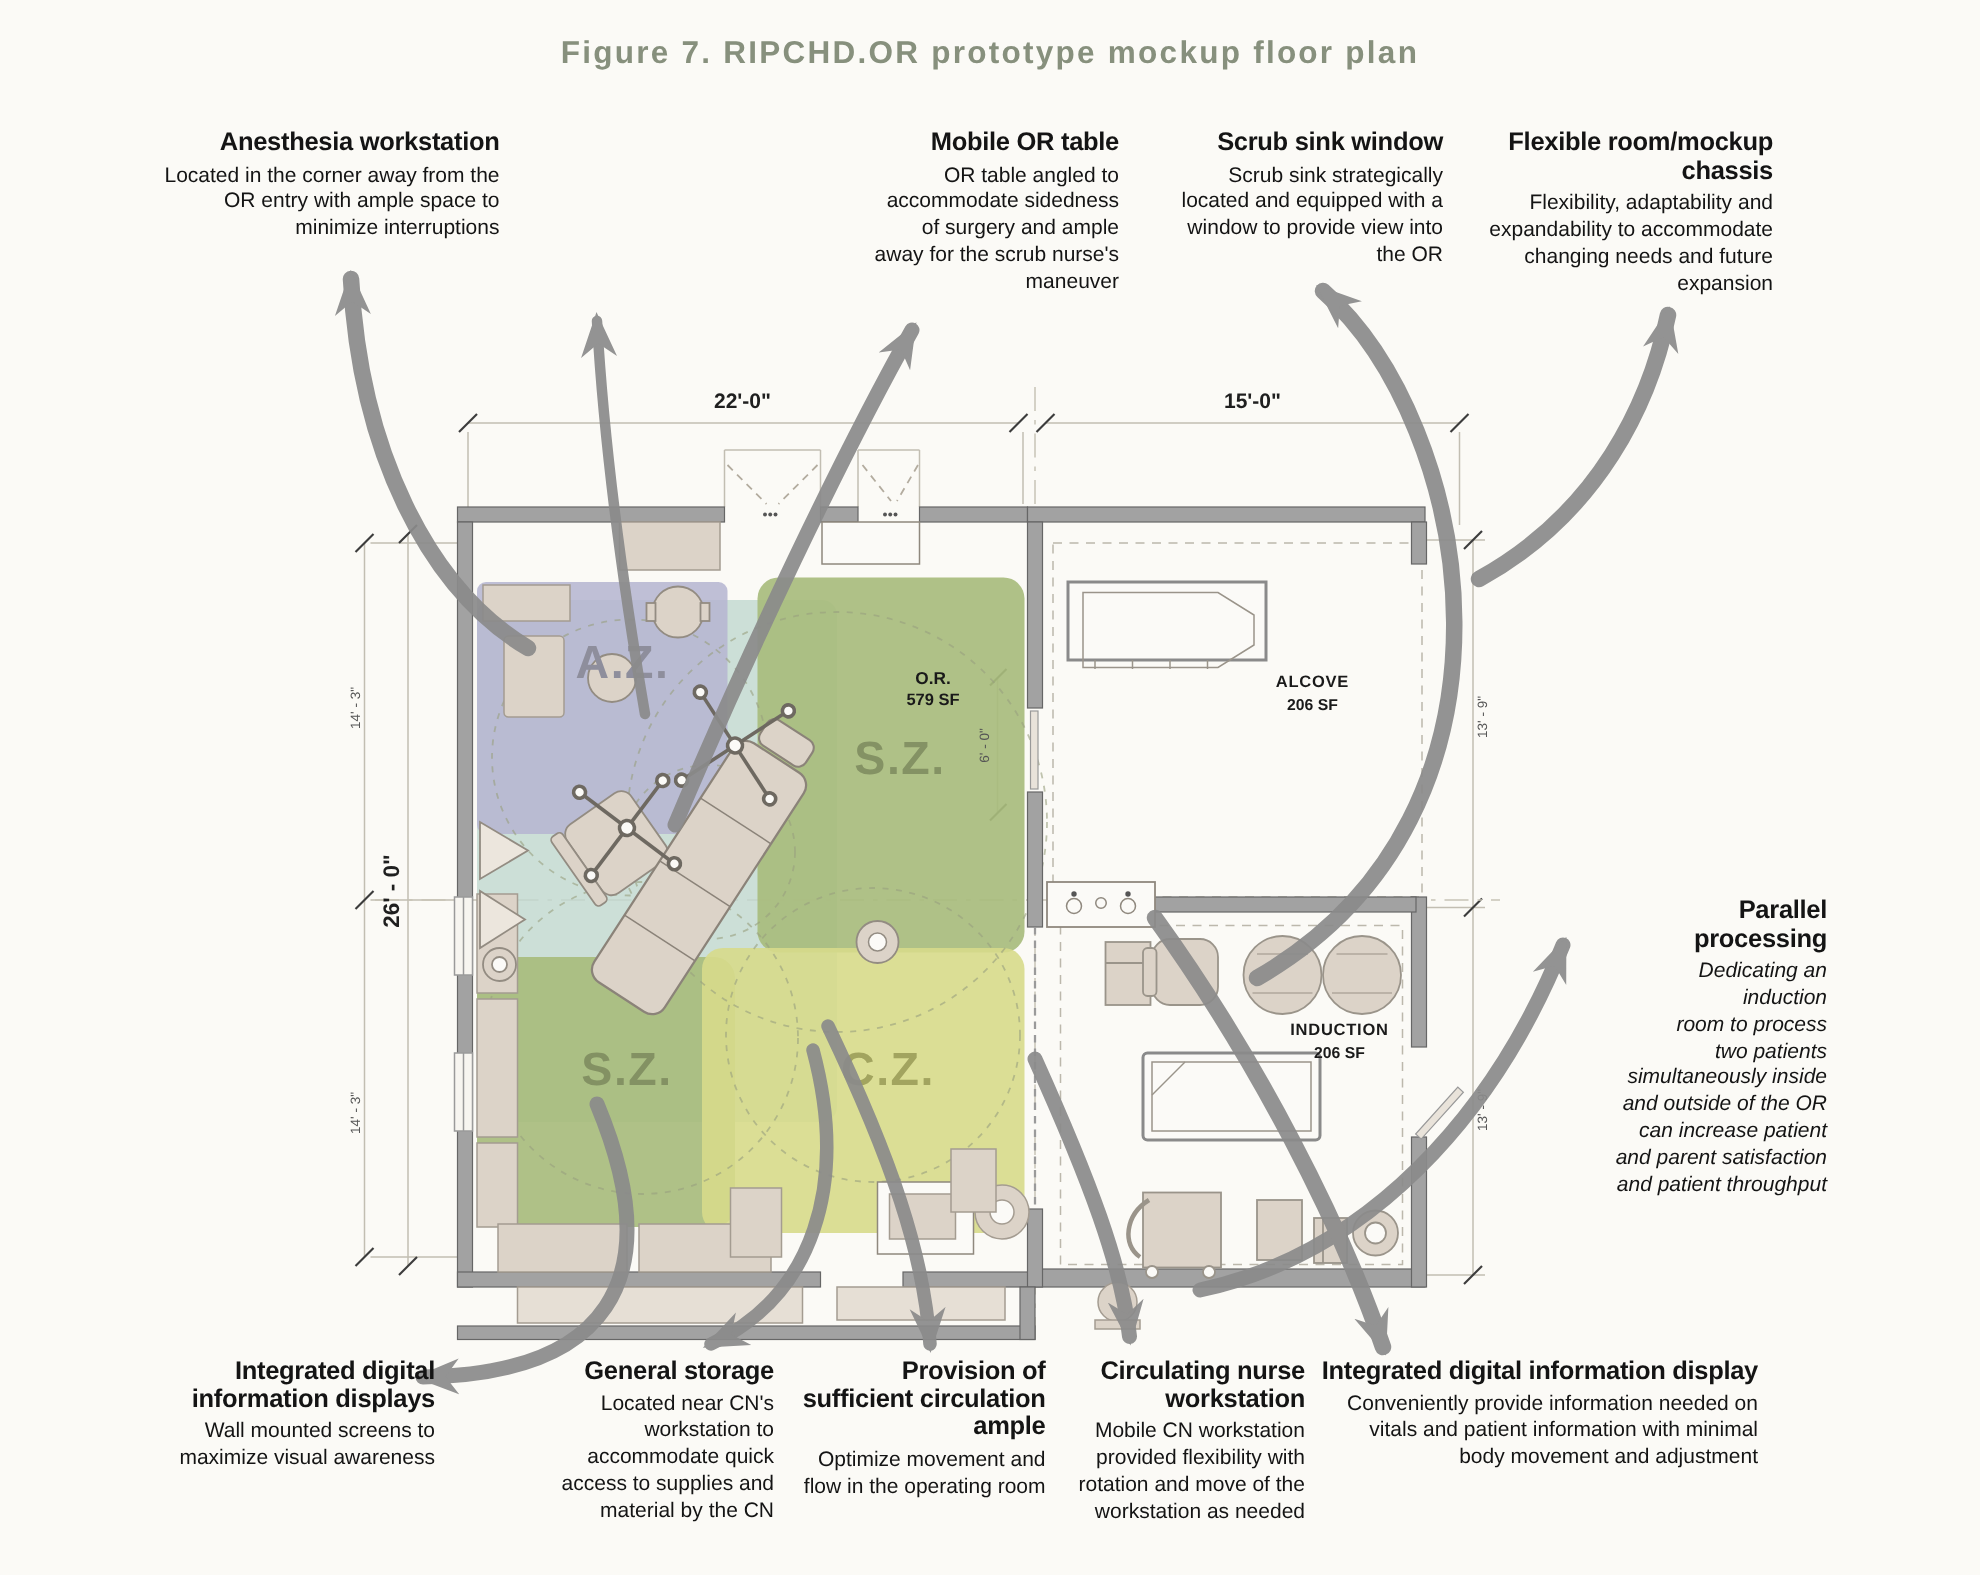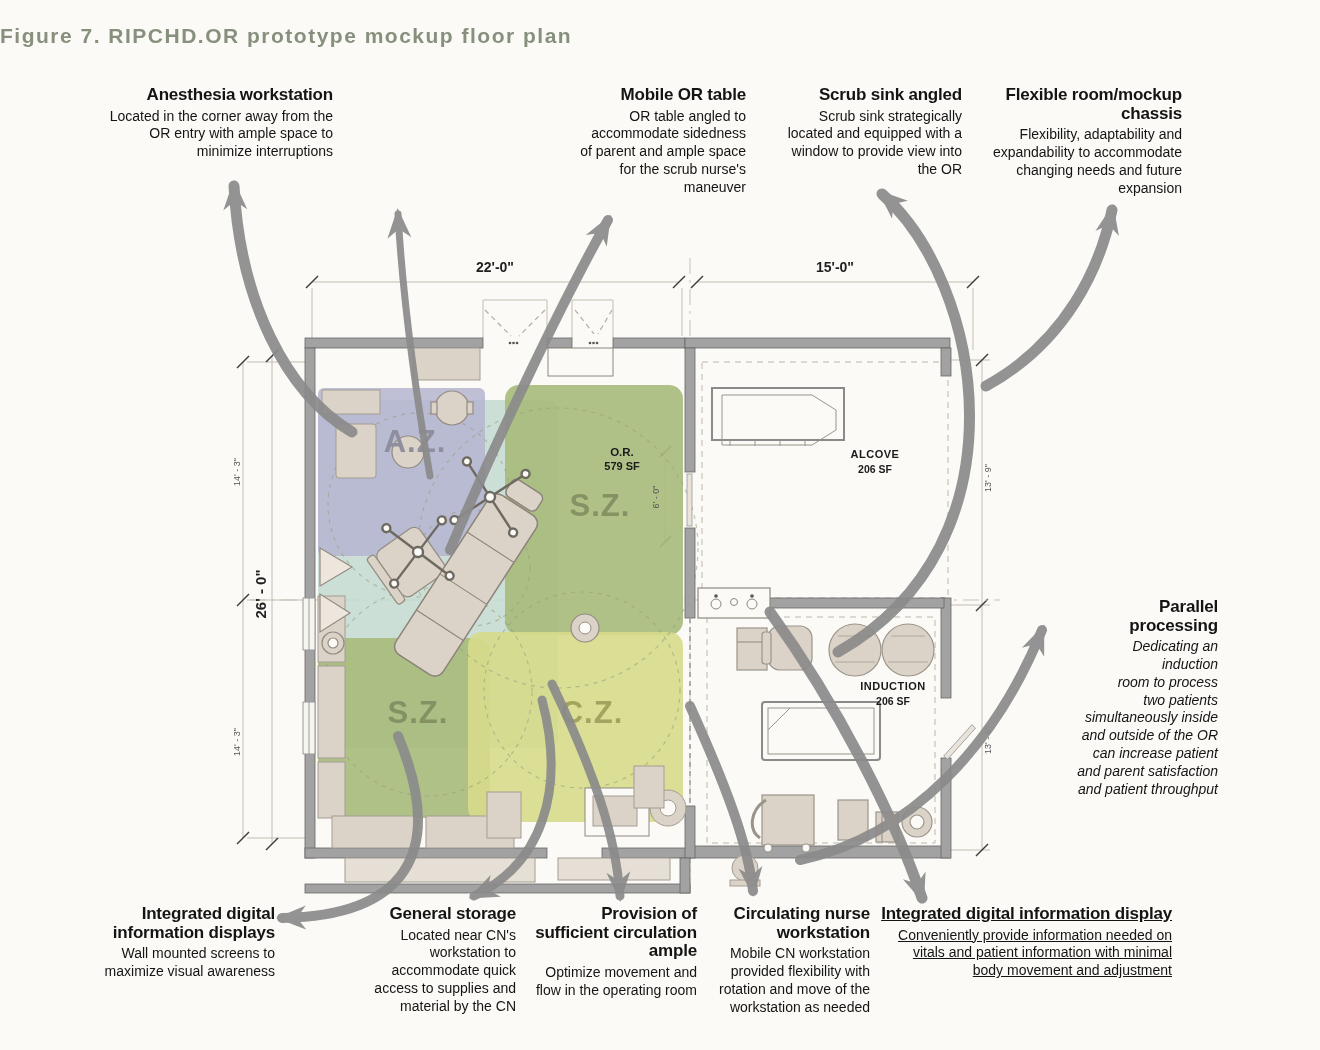--- a/index.html
+++ b/index.html
@@ -1,19 +1,19 @@
 <!DOCTYPE html>
 <html><head>
 <meta charset="utf-8">
 <style>
   html,body{margin:0;padding:0;}
   body{font-family:"Liberation Sans",sans-serif;background:#fcfbf7;}
   #canvas{position:relative;width:1320px;height:1050px;background:#fbfaf6;overflow:hidden;}
   #plan-svg{position:absolute;left:0;top:0;z-index:1;}
-  .title{position:absolute;top:24px;left:0;right:0;z-index:2;
+  .title{position:absolute;top:24px;left:0;right:0;text-align:center;z-index:2;
          font-size:21px;font-weight:bold;letter-spacing:1.5px;color:#87907d;}
   .ann{position:absolute;z-index:3;color:#141414;text-align:right;}
   .ann h3{margin:0 0 3px 0;font-size:17px;font-weight:bold;line-height:1.1;letter-spacing:-0.2px;}
   .ann p{margin:0;font-size:14px;line-height:1.27;}
   .pre p{white-space:pre-line;font-style:italic;}
 </style>
 </head>
 <body>
 
 <div id="canvas">
@@ -284,58 +284,58 @@
       <path d="M770,612 C838,706 894,816 922,898" stroke-width="11" marker-end="url(#ah)"></path>
     </g>
   </svg>
 
   <div class="ann" style="left:105px;top:86px;width:228px;">
     <h3>Anesthesia workstation</h3>
     <p>Located in the corner away from the OR entry with ample space to minimize interruptions</p>
   </div>
   <div class="ann" style="left:578px;top:86px;width:168px;">
     <h3>Mobile OR table</h3>
-    <p>OR table angled to accommodate sidedness of parent and ample space for the scrub nurse's maneuver</p>
+    <p>OR table angled to accommodate sidedness of surgery and ample away for the scrub nurse's maneuver</p>
   </div>
   <div class="ann" style="left:772px;top:86px;width:190px;">
-    <h3>Scrub sink angled</h3>
+    <h3>Scrub sink window</h3>
     <p>Scrub sink strategically located and equipped with a window to provide view into the OR</p>
   </div>
   <div class="ann" style="left:966px;top:86px;width:216px;">
     <h3>Flexible room/mockup chassis</h3>
     <p>Flexibility, adaptability and expandability to accommodate changing needs and future expansion</p>
   </div>
 
   <div class="ann pre" style="left:1066px;top:598px;width:152px;">
     <h3>Parallel processing</h3>
     <p>Dedicating an
 induction
 room to process
 two patients
 simultaneously inside
 and outside of the OR
 can increase patient
 and parent satisfaction
 and patient throughput</p>
   </div>
 
-  <div class="ann" style="left:90px;top:905px;width:185px;">
+  <div class="ann" style="left:105px;top:905px;width:185px;">
     <h3>Integrated digital information displays</h3>
     <p>Wall mounted screens to maximize visual awareness</p>
   </div>
   <div class="ann" style="left:368px;top:905px;width:148px;">
     <h3>General storage</h3>
     <p>Located near CN's workstation to accommodate quick access to supplies and material by the CN</p>
   </div>
   <div class="ann" style="left:525px;top:905px;width:172px;">
     <h3>Provision of sufficient circulation ample</h3>
     <p>Optimize movement and flow in the operating room</p>
   </div>
   <div class="ann" style="left:705px;top:905px;width:165px;">
     <h3>Circulating nurse workstation</h3>
     <p>Mobile CN workstation provided flexibility with rotation and move of the workstation as needed</p>
   </div>
-  <div class="ann" style="left:880px;top:905px;width:292px;text-decoration:underline;">
+  <div class="ann" style="left:880px;top:905px;width:292px;">
     <h3>Integrated digital information display</h3>
     <p>Conveniently provide information needed on vitals and patient information with minimal body movement and adjustment</p>
   </div>
 
 </div>
 
 </body></html>

